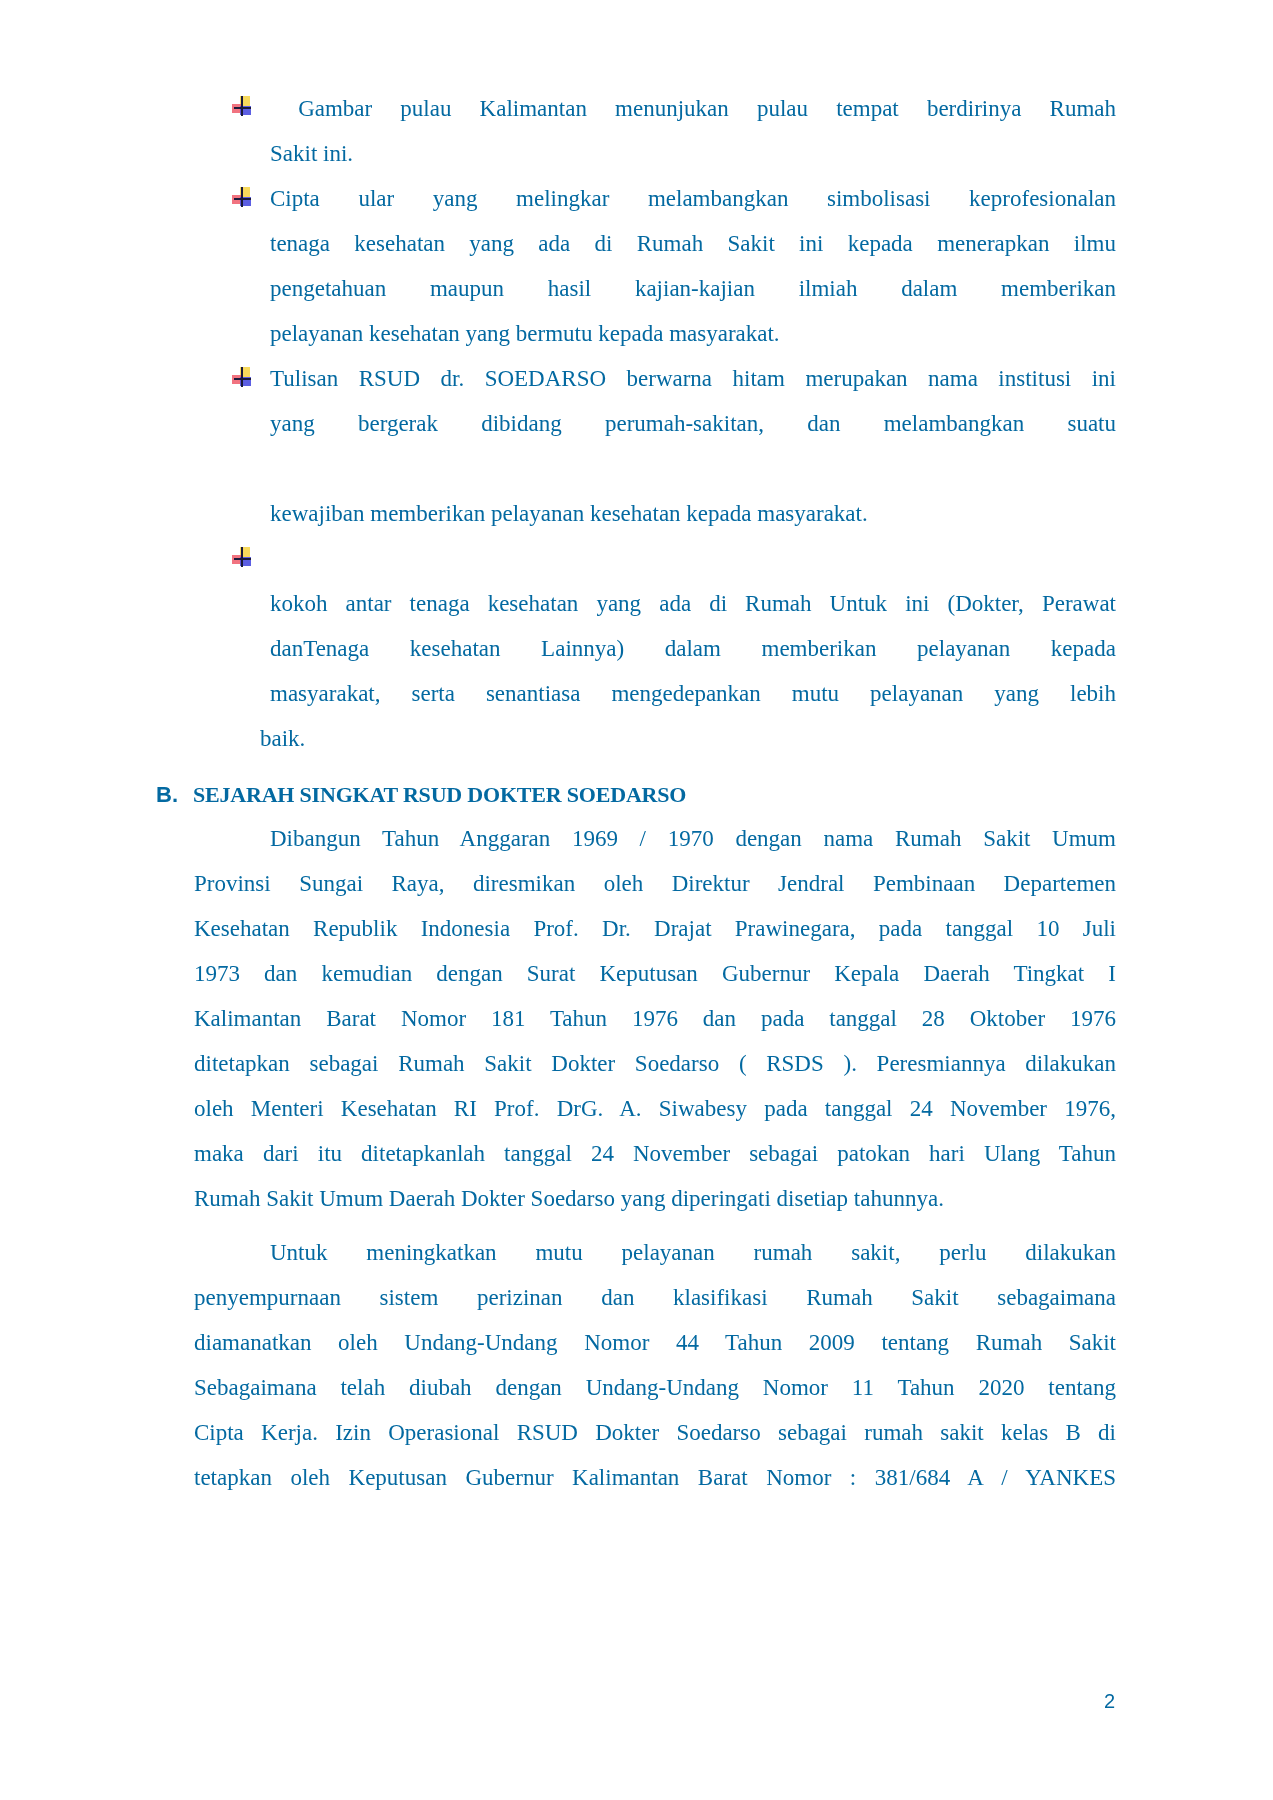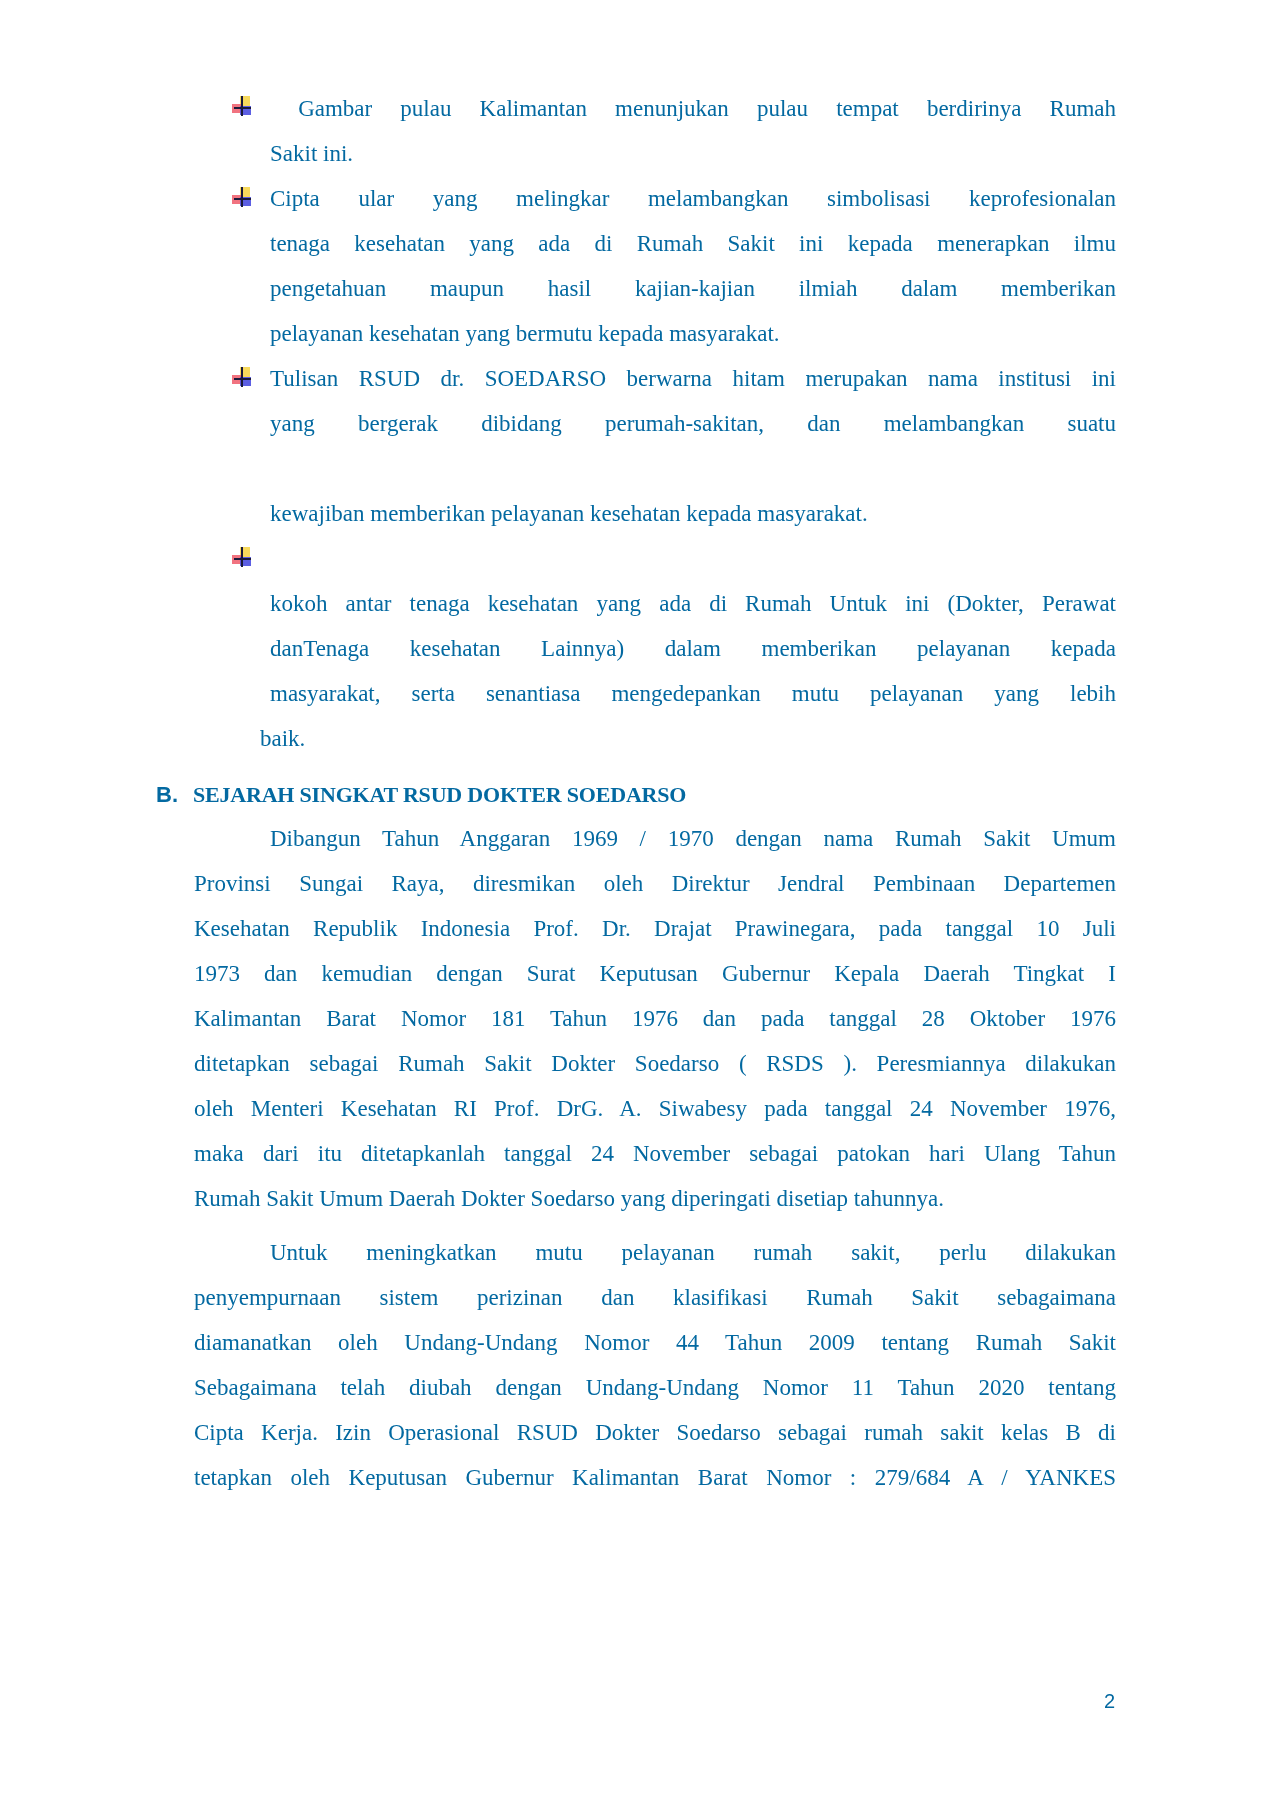--- a/index.html
+++ b/index.html
@@ -98,17 +98,17 @@
   <div class="line just" style="left:194px; top:1041px; width:922px;">ditetapkan sebagai Rumah Sakit Dokter Soedarso ( RSDS ). Peresmiannya dilakukan</div>
   <div class="line just" style="left:194px; top:1086px; width:922px;">oleh Menteri Kesehatan RI Prof. DrG. A. Siwabesy pada tanggal 24 November 1976,</div>
   <div class="line just" style="left:194px; top:1131px; width:922px;">maka dari itu ditetapkanlah tanggal 24 November sebagai patokan hari Ulang Tahun</div>
   <div class="line left" style="left:194px; top:1176px; width:922px;">Rumah Sakit Umum Daerah Dokter Soedarso yang diperingati disetiap tahunnya.</div>
 
   <div class="line just" style="left:270px; top:1230px; width:846px;">Untuk meningkatkan mutu pelayanan rumah sakit, perlu dilakukan</div>
   <div class="line just" style="left:194px; top:1275px; width:922px;">penyempurnaan sistem perizinan dan klasifikasi Rumah Sakit sebagaimana</div>
   <div class="line just" style="left:194px; top:1320px; width:922px;">diamanatkan oleh Undang-Undang Nomor 44 Tahun 2009 tentang Rumah Sakit</div>
   <div class="line just" style="left:194px; top:1365px; width:922px;">Sebagaimana telah diubah dengan Undang-Undang Nomor 11 Tahun 2020 tentang</div>
   <div class="line just" style="left:194px; top:1410px; width:922px;">Cipta Kerja. Izin  Operasional  RSUD Dokter Soedarso  sebagai rumah  sakit kelas B di</div>
-  <div class="line just" style="left:194px; top:1455px; width:922px;">tetapkan oleh Keputusan Gubernur Kalimantan Barat Nomor : 279/684 A / YANKES</div>
+  <div class="line just" style="left:194px; top:1455px; width:922px;">tetapkan oleh Keputusan Gubernur Kalimantan Barat Nomor : 381/684 A / YANKES</div>
 
   <div class="page-number" style="left:1104px; top:1686px;">2</div>
 
 </div>
 
 </body></html>

